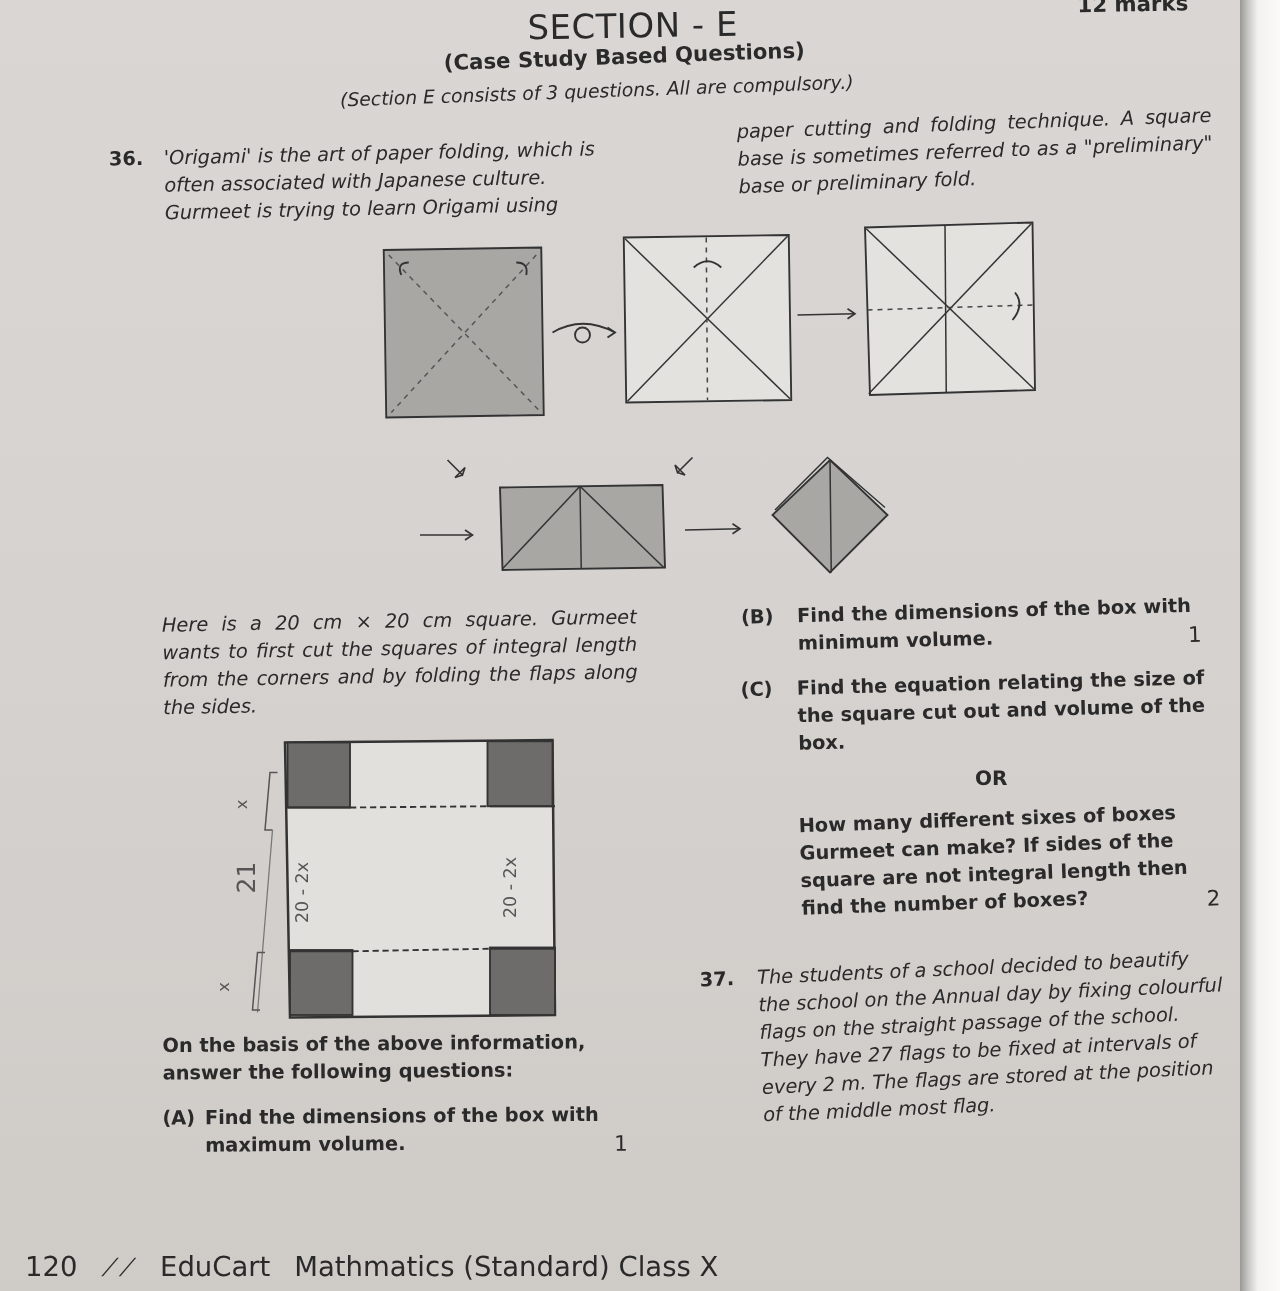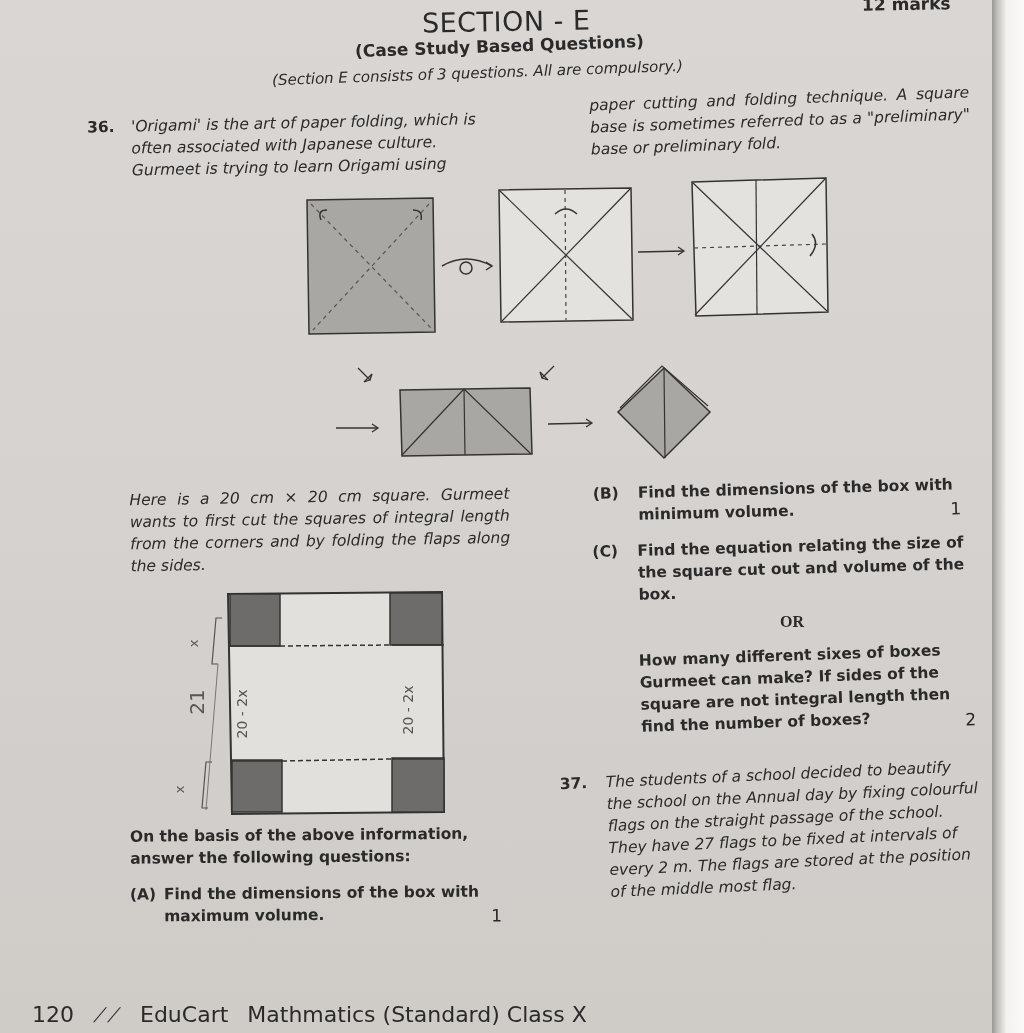--- a/index.html
+++ b/index.html
@@ -19,26 +19,26 @@
   .q36{left:87px;top:112px;width:420px;transform:rotate(-1.2deg);}
   .q36 .txt{position:absolute;left:44px;top:0;width:370px;}
   .q36r{left:590px;top:88px;width:380px;transform:rotate(-2deg);text-align:justify;}
   .intro{left:130px;top:486px;width:380px;transform:rotate(-1deg);text-align:justify;}
   .bold{font-weight:bold;}
   .qB{left:593px;top:478px;width:380px;transform:rotate(-1.5deg);}
   .lbl{position:absolute;left:0;top:0;font-weight:bold;}
   .qtext{margin-left:45px;font-weight:bold;}
   .mk{position:absolute;right:12px;font-weight:normal;font-size:17px;}
   .qC{left:593px;top:536px;width:380px;transform:rotate(-1.5deg);}
-  .or{left:780px;top:613px;font-weight:bold;font-size:16px;font-family:Liberation Serif, serif;}
+  .or{left:780px;top:613px;font-weight:bold;font-size:16px;}
   .orq{left:640px;top:644px;width:335px;transform:rotate(-2deg);}
   .basis{left:130px;top:824px;width:380px;transform:rotate(-0.5deg);}
   .qA{left:130px;top:882px;width:380px;transform:rotate(-0.5deg);}
   .q37{left:562px;top:764px;width:420px;transform:rotate(-2.5deg);}
-  .footer{left:32px;top:1002px;font-size:22px;text-align:right;}
+  .footer{left:20px;top:1002px;font-size:22px;text-align:right;}
   .footer span{margin-right:12px;}
   svg{position:absolute;overflow:visible;}
 </style>
 </head>
 <body>
 
 <div class="edge"></div>
 
 <div class="abs title">SECTION - E</div>
 <div class="abs marks">12 marks</div>

